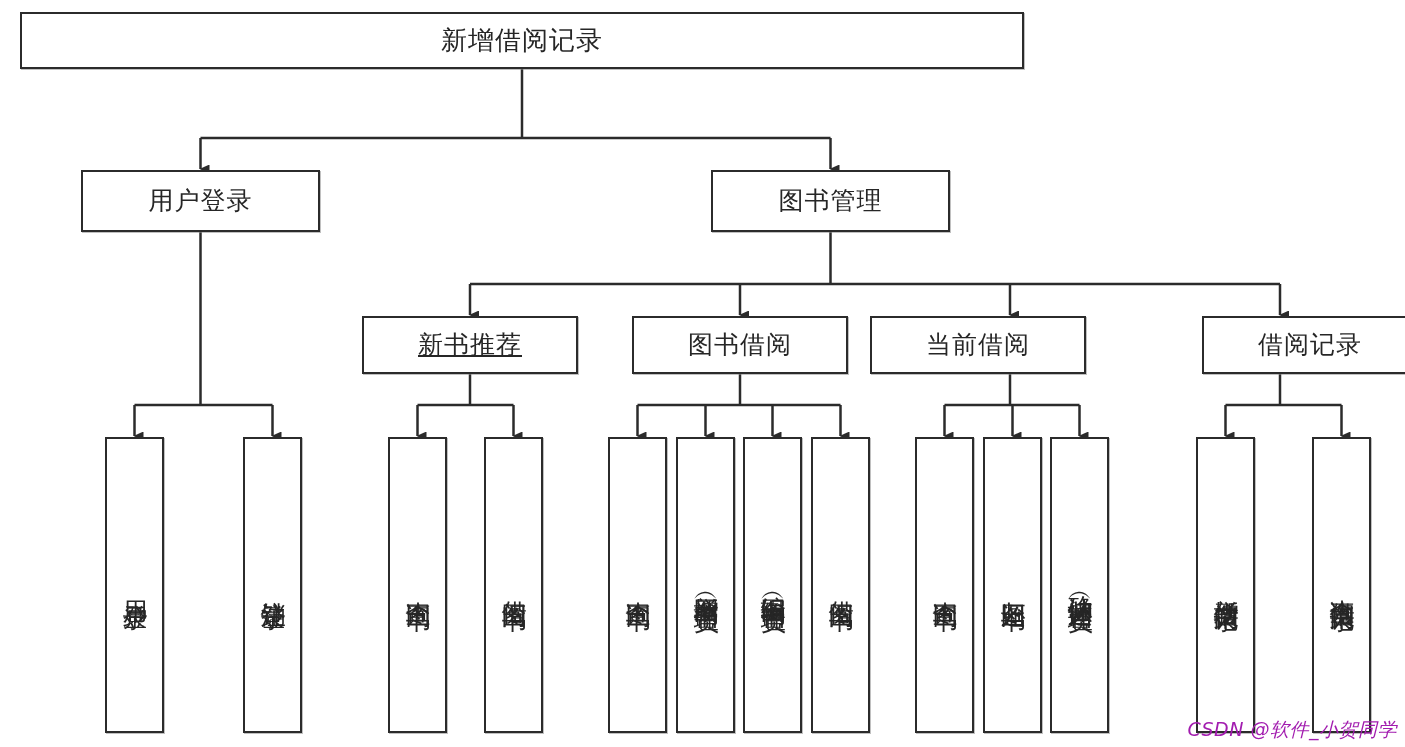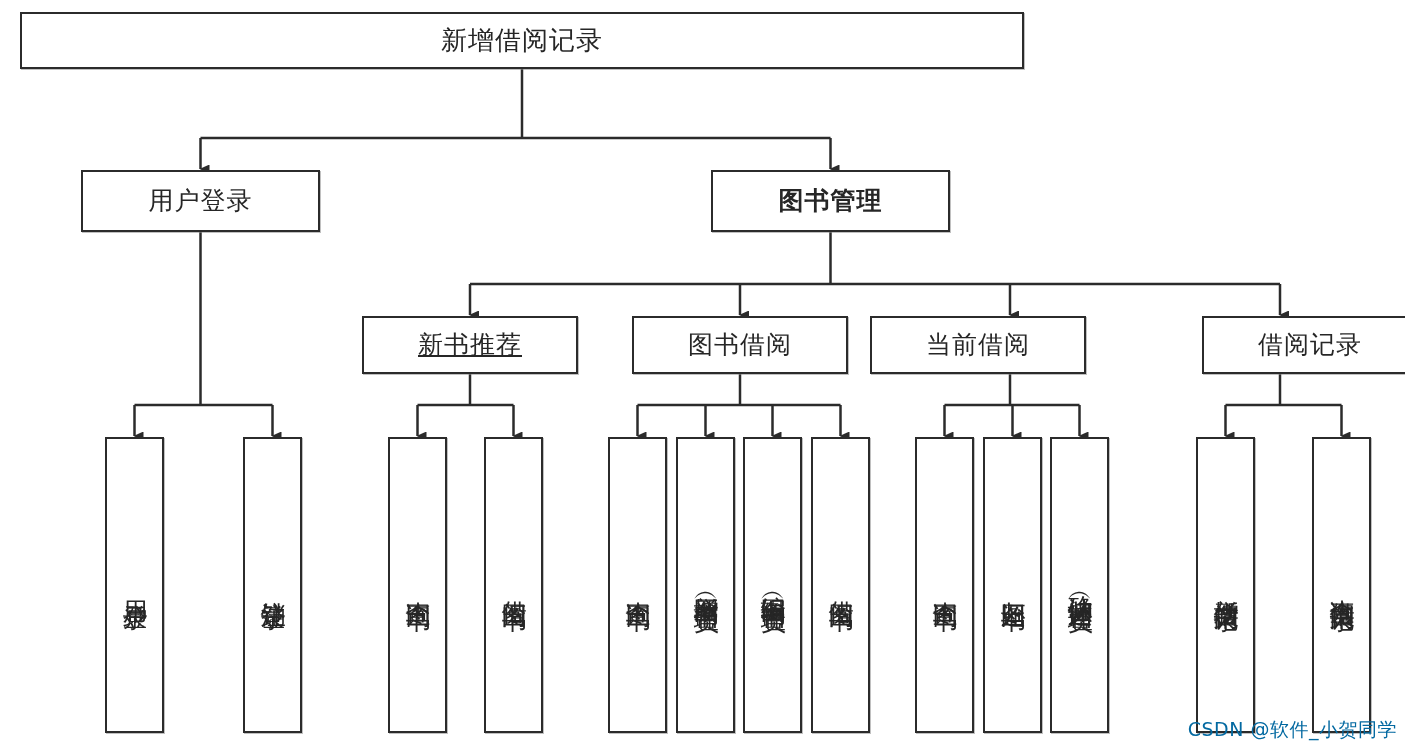--- a/index.html
+++ b/index.html
@@ -55,24 +55,25 @@
     white-space: nowrap;
   }
   .node-label {
     display: block;
   }
   .watermark {
     position: absolute;
     right: 8px;
     bottom: 4px;
     font-size: 19px;
-    color: #0369a1;
+    color: #a21caf;
     letter-spacing: 0.5px;
     white-space: nowrap;
     user-select: none;
+    font-style: italic;
   }
 </style>
 </head>
 <body>
 
 <div id="diagram-root">
 
   <svg id="connector-layer" viewBox="0 0 1405 747" width="1405" height="747" xmlns="http://www.w3.org/2000/svg">
     <defs>
       <marker id="arrowhead" markerWidth="9" markerHeight="10" refX="4.5" refY="9" orient="auto" markerUnits="userSpaceOnUse">
@@ -116,21 +117,21 @@
       </g>
   </svg>
 
   <div class="node horiz root" style="left: 20px; top: 12px; width: 1004px; height: 57px;">
     <span class="node-label">新增借阅记录</span>
   </div>
 
   <div class="node horiz" style="left: 81px; top: 170px; width: 239px; height: 62px;">
     <span class="node-label">用户登录</span>
   </div>
-  <div class="node horiz" style="left: 711px; top: 170px; width: 239px; height: 62px; font-weight: bold;">
+  <div class="node horiz" style="left: 711px; top: 170px; width: 239px; height: 62px;">
     <span class="node-label">图书管理</span>
   </div>
 
   <div class="node horiz" style="left: 362px; top: 316px; width: 216px; height: 58px; text-decoration: underline;">
     <span class="node-label">新书推荐</span>
   </div>
   <div class="node horiz" style="left: 632px; top: 316px; width: 216px; height: 58px;">
     <span class="node-label">图书借阅</span>
   </div>
   <div class="node horiz" style="left: 870px; top: 316px; width: 216px; height: 58px;">

